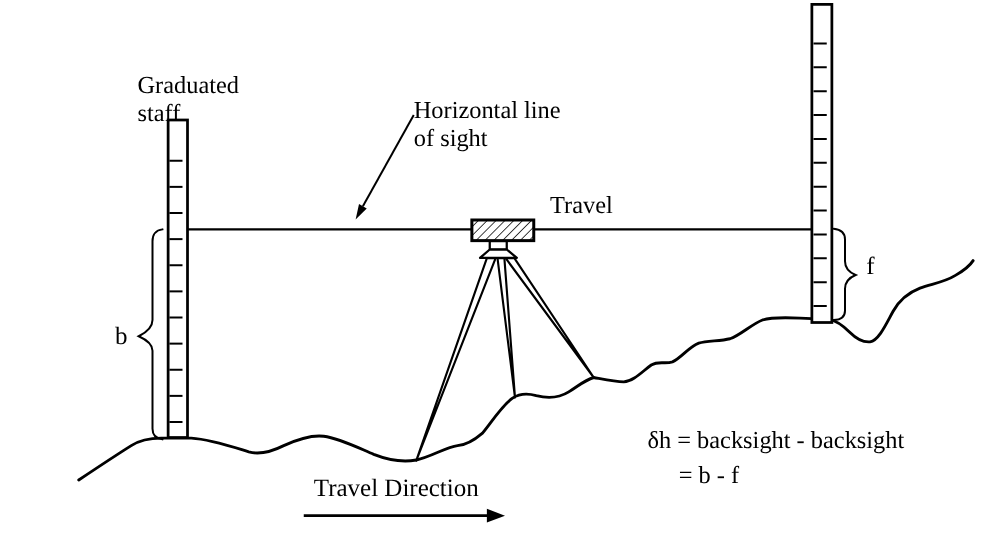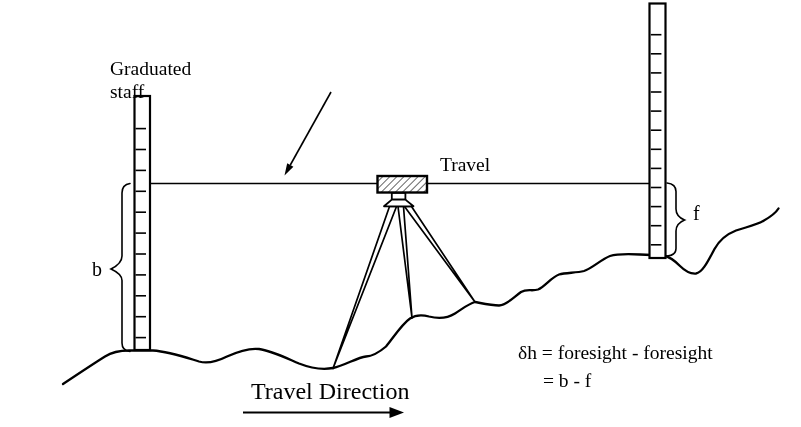--- a/index.html
+++ b/index.html
@@ -7,21 +7,21 @@
     position:relative;width:801px;height:427px;background:#fff;overflow:hidden;
     font-family:"Liberation Serif","DejaVu Serif",serif;color:#000;
   }
   .stage svg{position:absolute;left:0;top:0;}
   .label{position:absolute;font-size:19.5px;line-height:22.5px;white-space:pre-line;}
   .lbl-graduated-staff{left:74px;top:58px;margin-left:36px;}
   .lbl-sight{left:331px;top:78px;}
   .lbl-level{left:440px;top:154px;}
   .lbl-b{left:92px;top:258px;font-size:20px;}
   .lbl-f{left:693px;top:202px;font-size:20px;}
-  .lbl-travel{left:251px;top:380px;font-size:24px;}
+  .lbl-travel{left:251px;top:380px;font-size:20px;}
   .lbl-eq1{left:518px;top:342px;}
   .lbl-eq2{left:543px;top:370px;text-align:center;}
 </style>
 </head>
 <body>
 
 <div class="stage">
 
   <svg width="801" height="427" viewBox="0 0 801 427">
     <defs>
@@ -120,19 +120,21 @@
     </g>
 
     <g>
       <line x1="243" y1="412.5" x2="391" y2="412.5" stroke="#000" stroke-width="2.2"></line>
       <polygon points="404,412.5 389.5,407 389.5,418" fill="#000"></polygon>
     </g>
   </svg>
 
   <div class="label lbl-graduated-staff">Graduated
 staff</div>
+  <div class="label lbl-sight">Horizontal line
+of sight</div>
   <div class="label lbl-level">Travel</div>
   <div class="label lbl-b">b</div>
   <div class="label lbl-f">f</div>
   <div class="label lbl-travel">Travel Direction</div>
-  <div class="label lbl-eq1">δh = foresight - foresight</div>
+  <div class="label lbl-eq1">δh = backsight - backsight</div>
   <div class="label lbl-eq2">= b - f</div>
 </div>
 
 </body></html>

